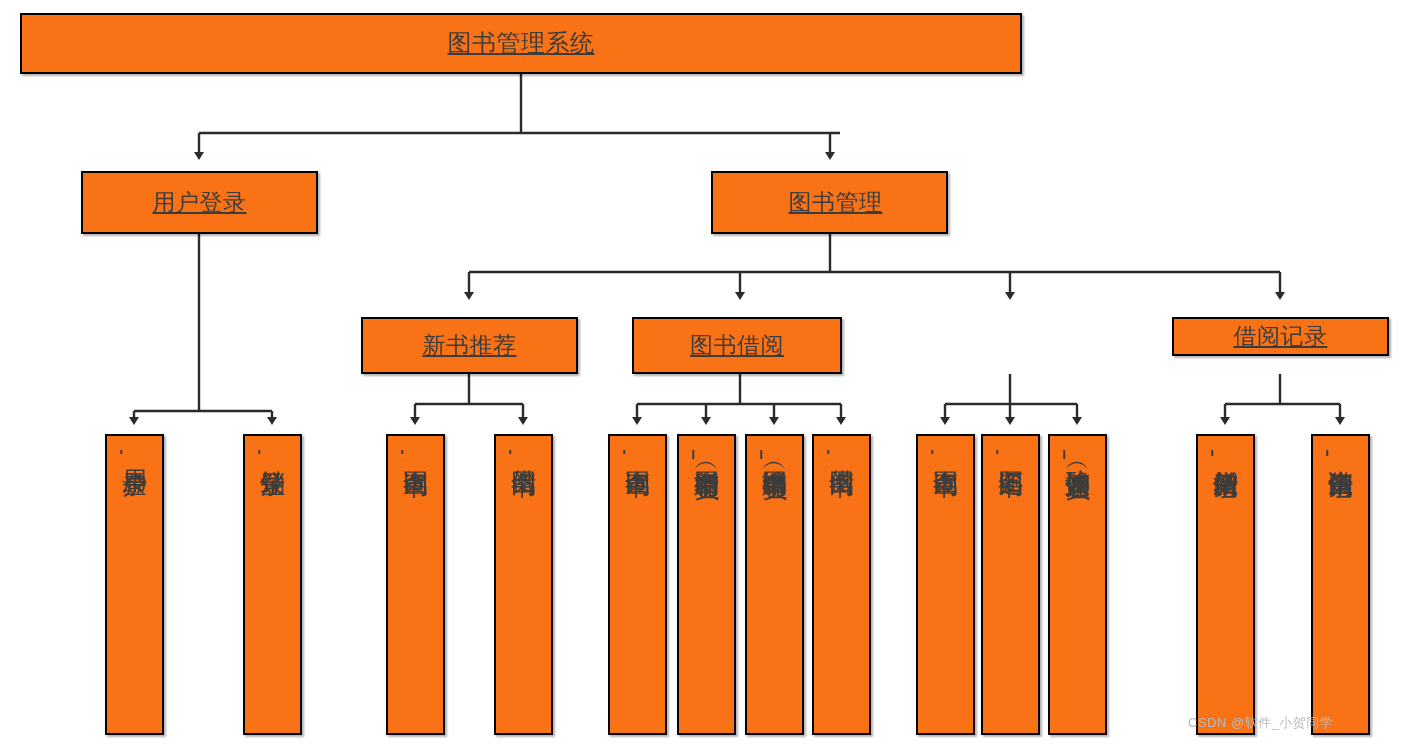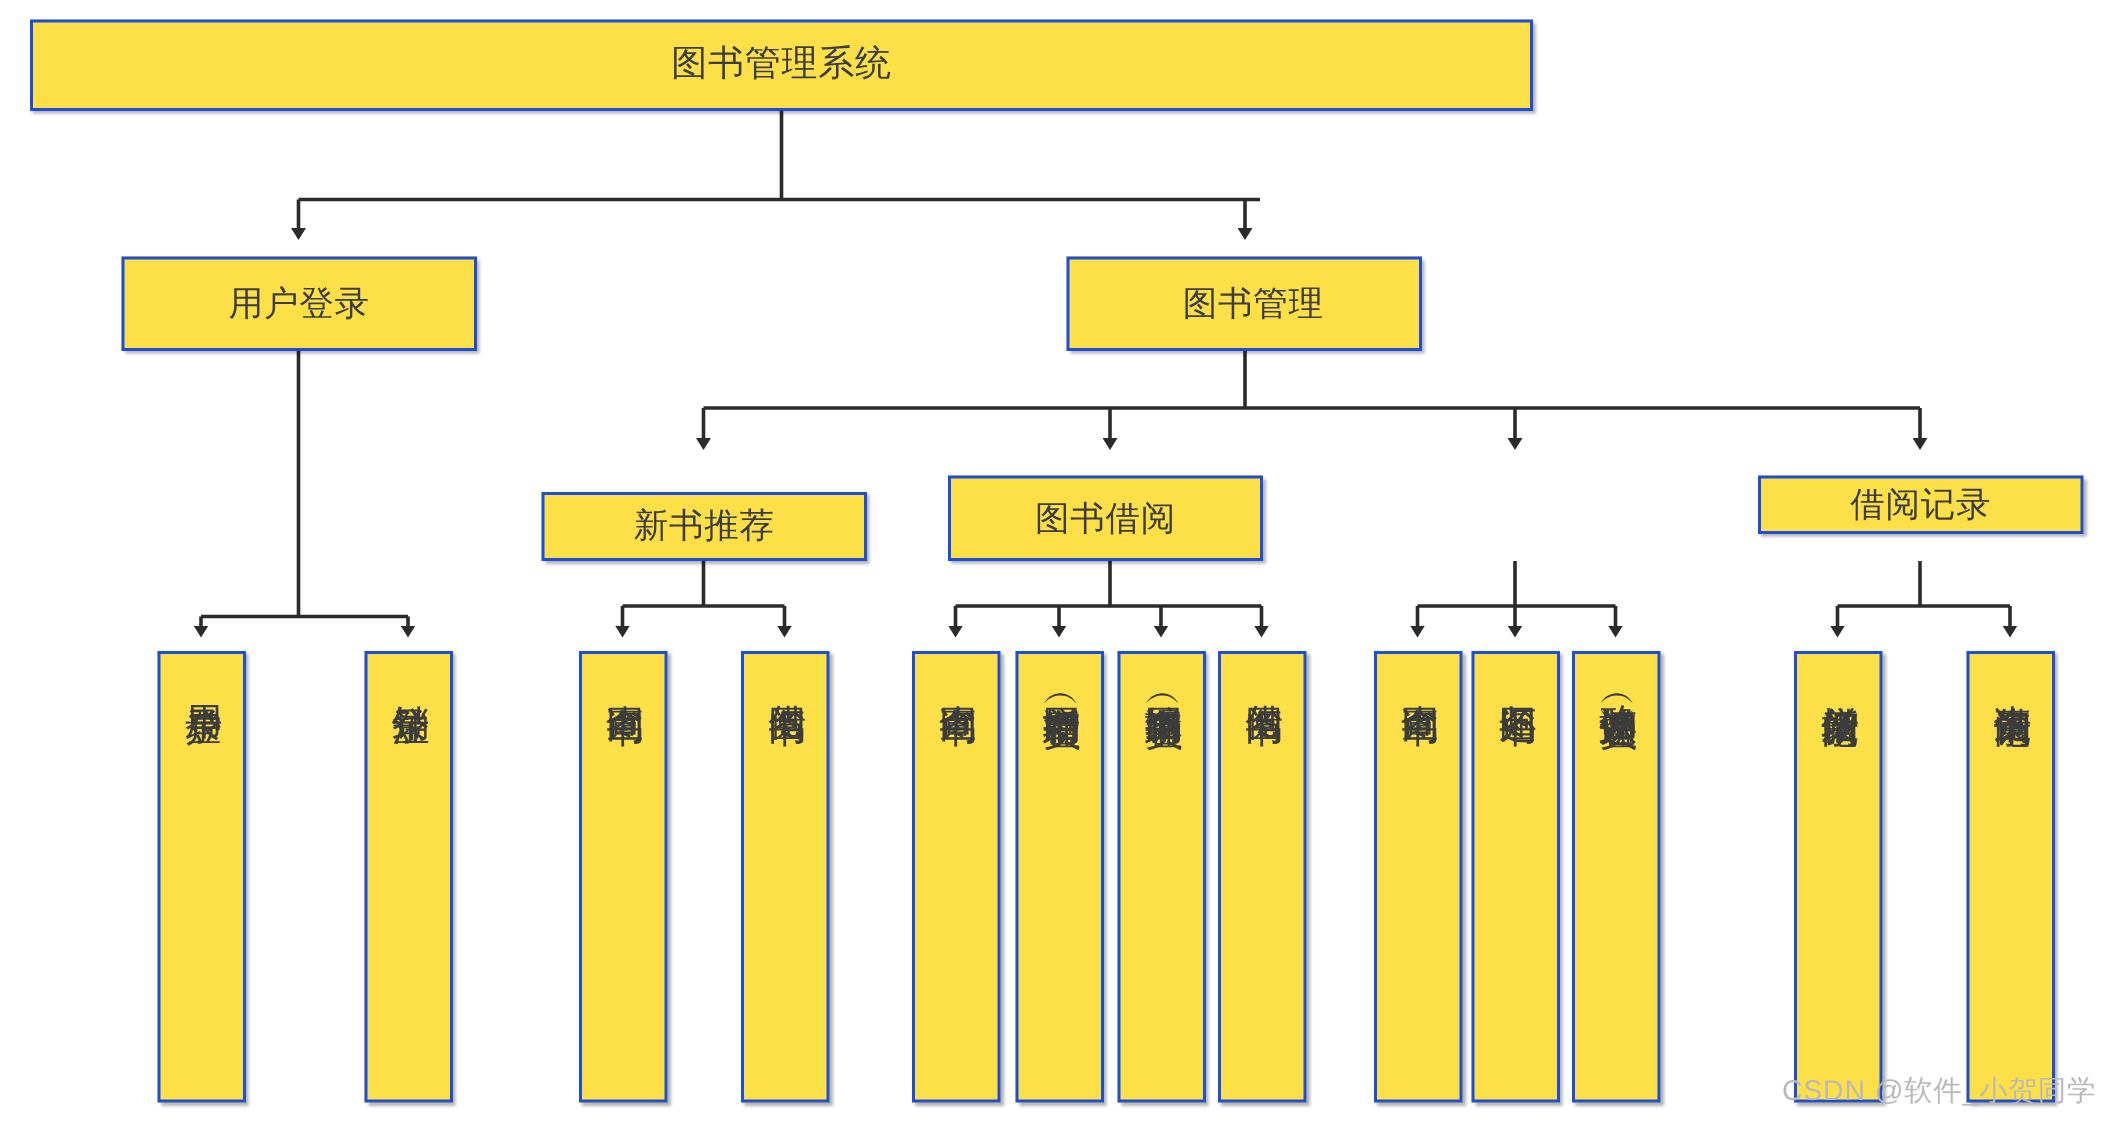--- a/index.html
+++ b/index.html
@@ -22,28 +22,29 @@
     position: absolute;
     left: 0;
     top: 0;
     width: 1405px;
     height: 747px;
     pointer-events: none;
   }
   .node {
     position: absolute;
     box-sizing: border-box;
-    background: #fde047;
-    border: 2px solid #1d4ed8;
+    background: #f97316;
+    border: 2px solid #000000;
     box-shadow: 2px 2px 2px rgba(0,0,0,0.30);
     display: flex;
     align-items: center;
     justify-content: center;
     color: #3c3c3c;
     z-index: 2;
+    text-decoration: underline;
   }
   .node .label {
     display: block;
     text-align: center;
     line-height: 1.18;
     color: #3c3c3c;
   }
   
   .node.horiz .label {
     font-size: 23px;
@@ -62,21 +63,21 @@
     writing-mode: vertical-rl;
     text-orientation: upright;
     line-height: 1.02;
     letter-spacing: 1px;
     white-space: pre;
   }
   .watermark {
     position: absolute;
     left: 1188px;
     top: 714px;
-    font-size: 19px;
+    font-size: 13px;
     color: #b9b9b9;
     white-space: nowrap;
     z-index: 5;
     letter-spacing: 0.5px;
   }
 </style>
 </head>
 <body>
 
 <div id="diagram-root">
@@ -135,21 +136,21 @@
     <span class="label">图书管理系统</span>
   </div>
 
   <div class="node horiz" style="left:81px; top:171px; width:237px; height:63px;">
     <span class="label">用户登录</span>
   </div>
   <div class="node horiz" style="left:711px; top:171px; width:237px; height:63px;padding-left:12px;">
     <span class="label">图书管理</span>
   </div>
 
-  <div class="node horiz" style="left:361px; top:328px; width:217px; height:46px;">
+  <div class="node horiz" style="left:361px; top:317px; width:217px; height:57px;">
     <span class="label">新书推荐</span>
   </div>
   <div class="node horiz" style="left:632px; top:317px; width:210px; height:57px;align-items:center;">
     <span class="label">图书借阅</span>
   </div>
   <div class="node horiz" style="left:1172px; top:317px; width:217px; height:39px;">
     <span class="label">借阅记录</span>
   </div>
 
   <div class="node vert" style="left:105px; top:434px; width:59px; height:301px;">

